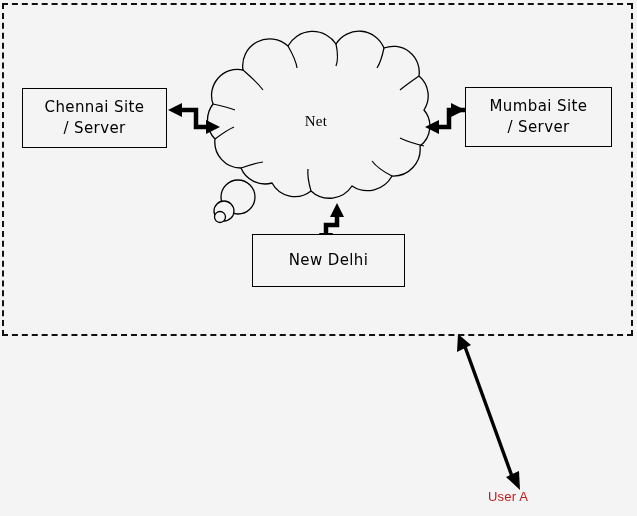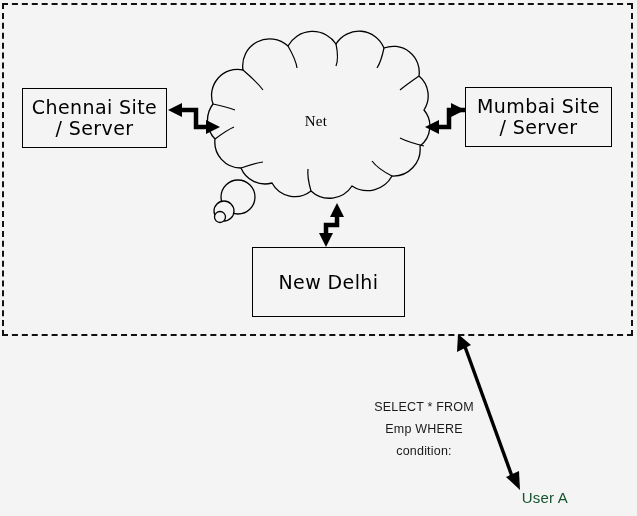--- a/index.html
+++ b/index.html
@@ -41,21 +41,21 @@
     position: absolute;
     border: 1px solid #000000;
     background: #f4f4f4;
     box-sizing: border-box;
     display: flex;
     flex-direction: column;
     align-items: center;
     justify-content: center;
     color: #000000;
     font-family: "DejaVu Sans", sans-serif;
-    font-size: 19px;
+    font-size: 15px;
     line-height: 21px;
     letter-spacing: 0.4px;
     text-align: center;
     white-space: nowrap;
   }
   .site-line { display: block; }
 
   #box-chennai {
     left: 22px;
     top: 88px;
@@ -63,23 +63,23 @@
     height: 60px;
   }
   #box-mumbai {
     left: 465px;
     top: 87px;
     width: 147px;
     height: 60px;
   }
   #box-newdelhi {
     left: 252px;
-    top: 247px;
+    top: 234px;
     width: 153px;
-    height: 70px;
+    height: 53px;
   }
 
   
   .cloud-label {
     position: absolute;
     left: 286px;
     top: 113px;
     width: 60px;
     text-align: center;
     font-family: Liberation Serif, serif;
@@ -102,24 +102,24 @@
     letter-spacing: 0.2px;
   }
   .query-line { display: block; white-space: nowrap; }
 
   
   .user-label {
     position: absolute;
     left: 488px;
     top: 489px;
     width: 80px;
-    text-align: right;
+    text-align: left;
     font-family: "Liberation Sans", sans-serif;
-    font-size: 15px;
-    color: #14532d;
+    font-size: 13px;
+    color: #b91c1c;
     letter-spacing: 0.2px;
   }
 
   svg { overflow: visible; }
 </style>
 </head>
 <body>
 
 <div id="canvas">
 
@@ -197,21 +197,16 @@
     <span class="site-line">Mumbai Site</span>
     <span class="site-line">/ Server</span>
   </div>
 
   <div class="site-box" id="box-newdelhi">
     <span class="site-line">New Delhi</span>
   </div>
 
   <div class="cloud-label">Net</div>
 
-  <div class="query-text">
-    <span class="query-line">SELECT * FROM</span>
-    <span class="query-line">Emp WHERE</span>
-    <span class="query-line">condition:</span>
-  </div>
 
   <div class="user-label">User A</div>
 
 </div>
 
 </body></html>

